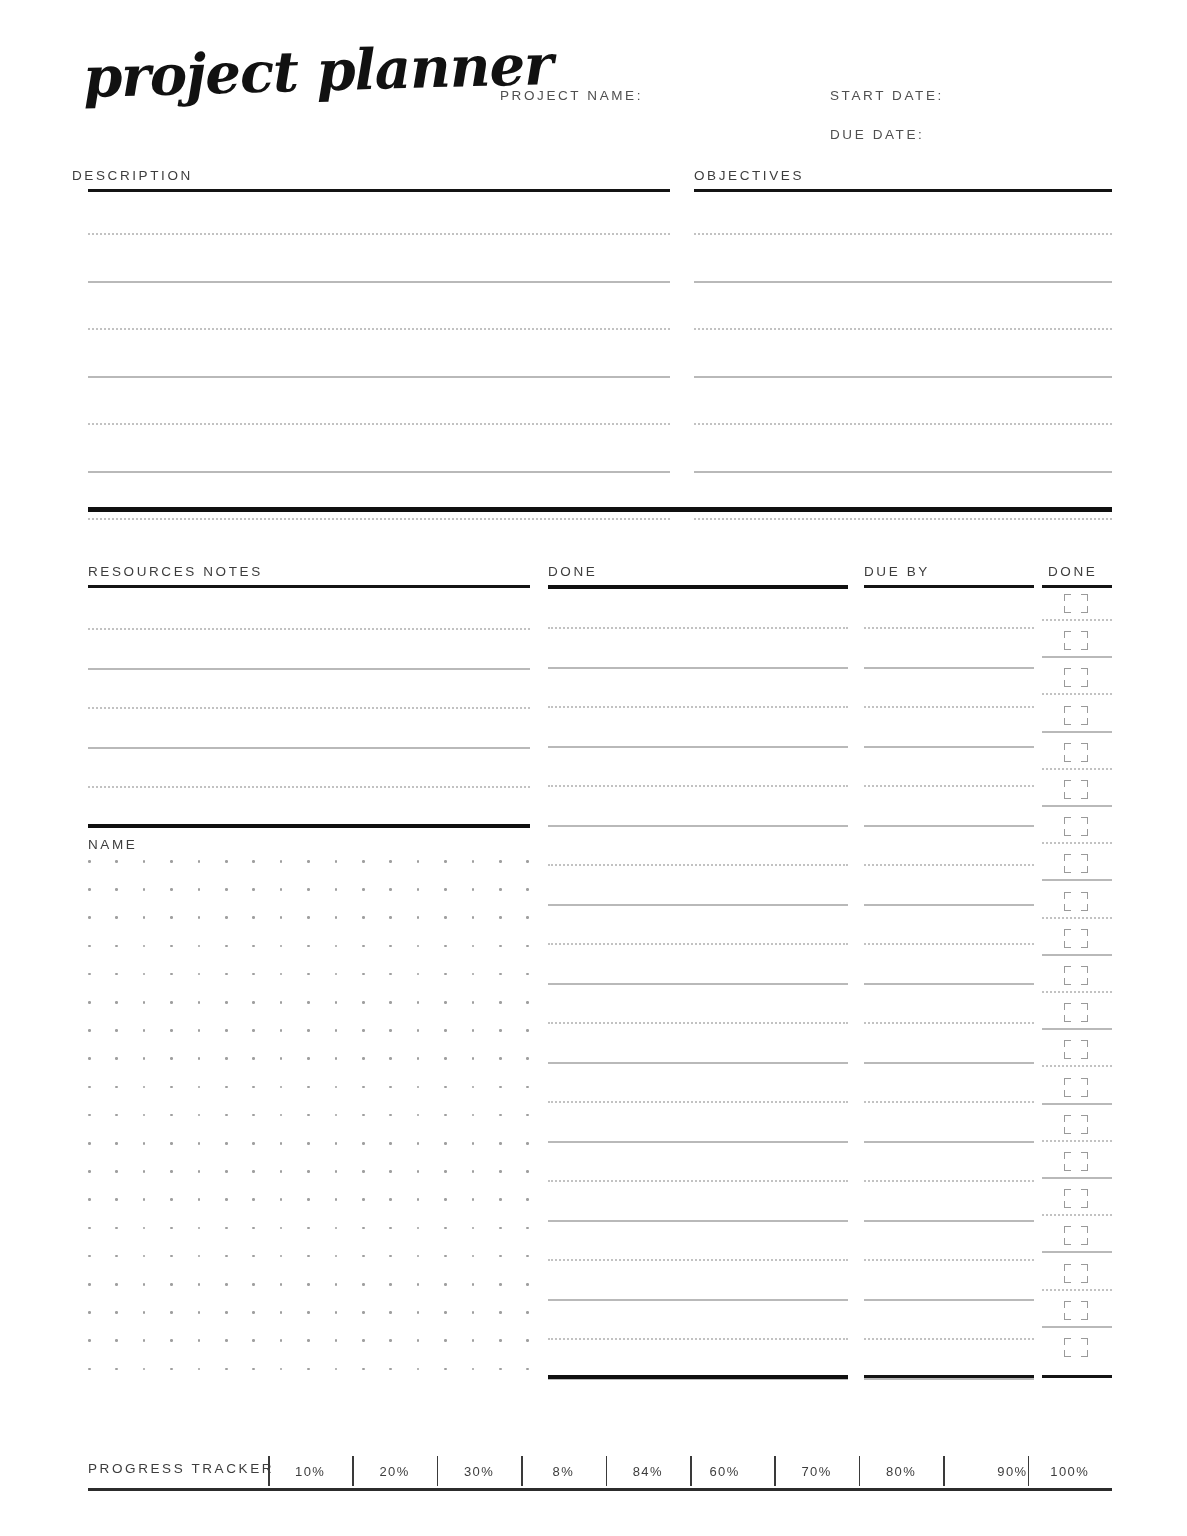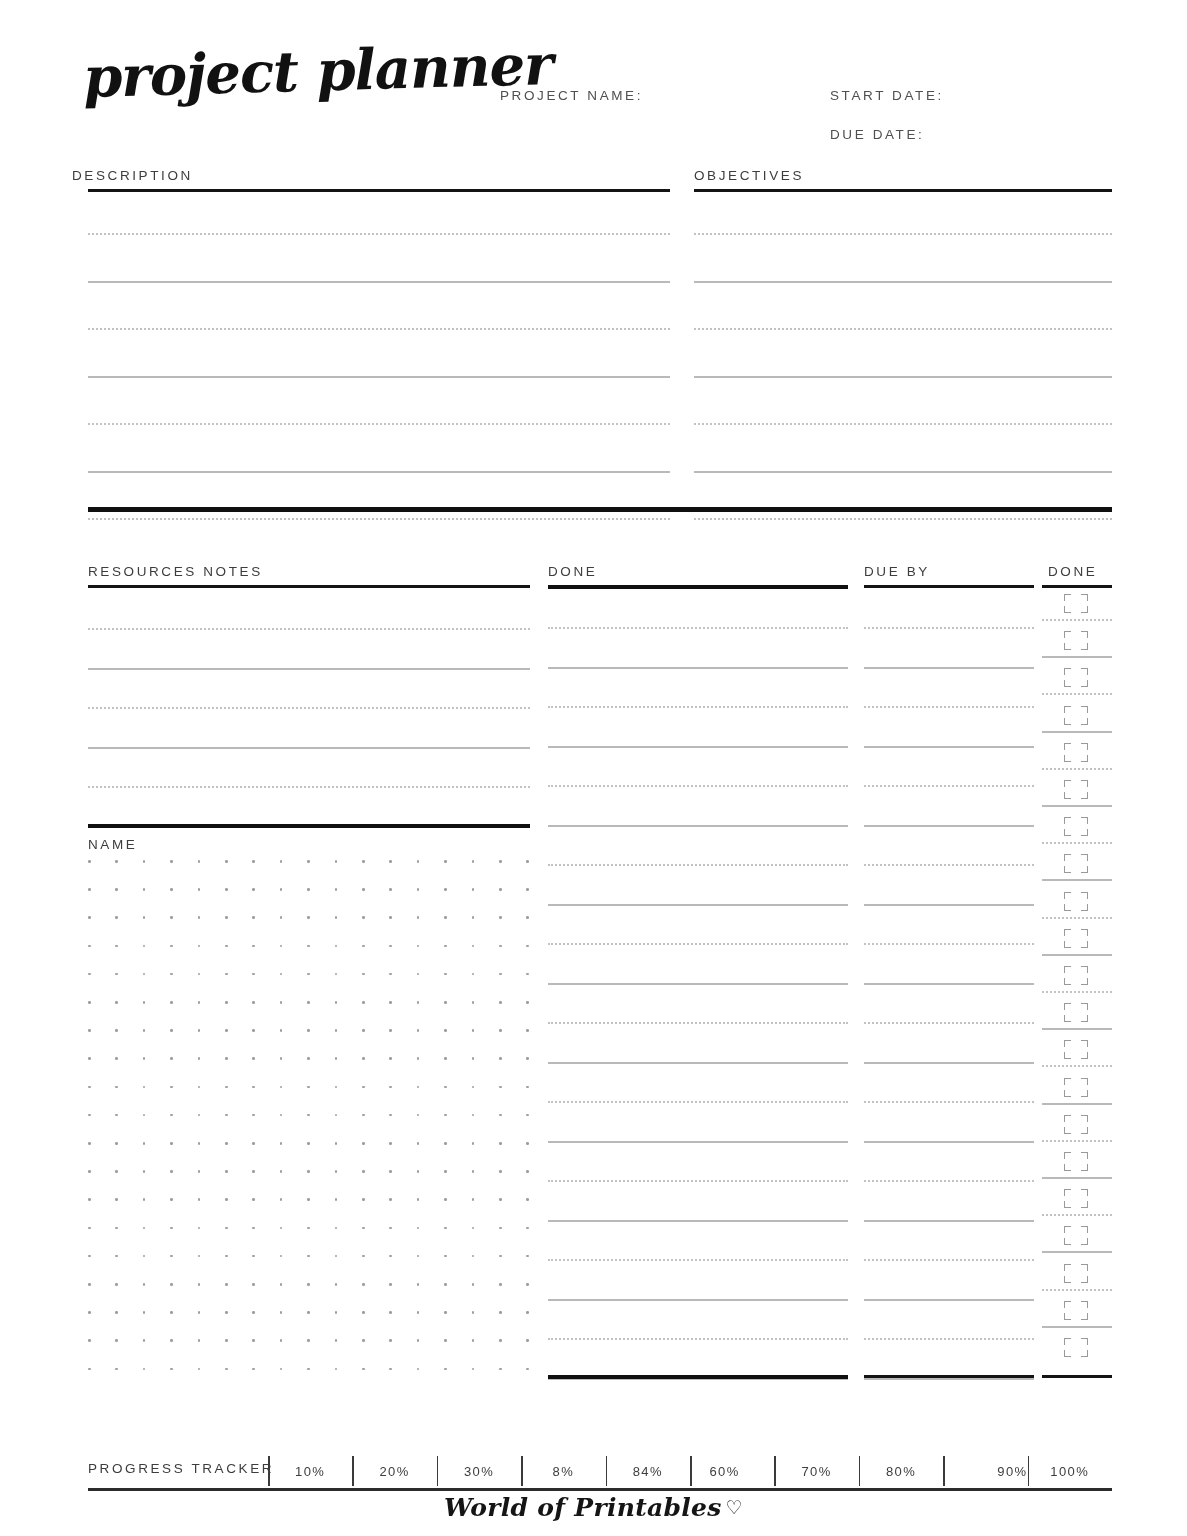--- a/index.html
+++ b/index.html
@@ -785,17 +785,14 @@
       <div class="pcell" style="left: 686.4px; width: 84.4px; padding-top: 6px;">70%</div>
       <div class="pdiv" style="left: 770.8px;"></div>
       <div class="pcell" style="left: 770.8px; width: 84.4px; padding-top: 6px;">80%</div>
       <div class="pdiv" style="left: 855.2px;"></div>
       <div class="pcell" style="left: 855.2px; width: 84.4px; padding-top: 6px; text-align: right;">90%</div>
       <div class="pdiv" style="left: 939.6px;"></div>
       <div class="pcell" style="left: 939.6px; width: 84.4px; padding-top: 6px;">100%</div>
     </div>
   <div id="progress-underline"></div>
 
-  <div id="footer-logo">
-    <span>World of Printables</span><span class="heart">♡</span>
-  </div>
 
 </div>
 
 </body></html>

